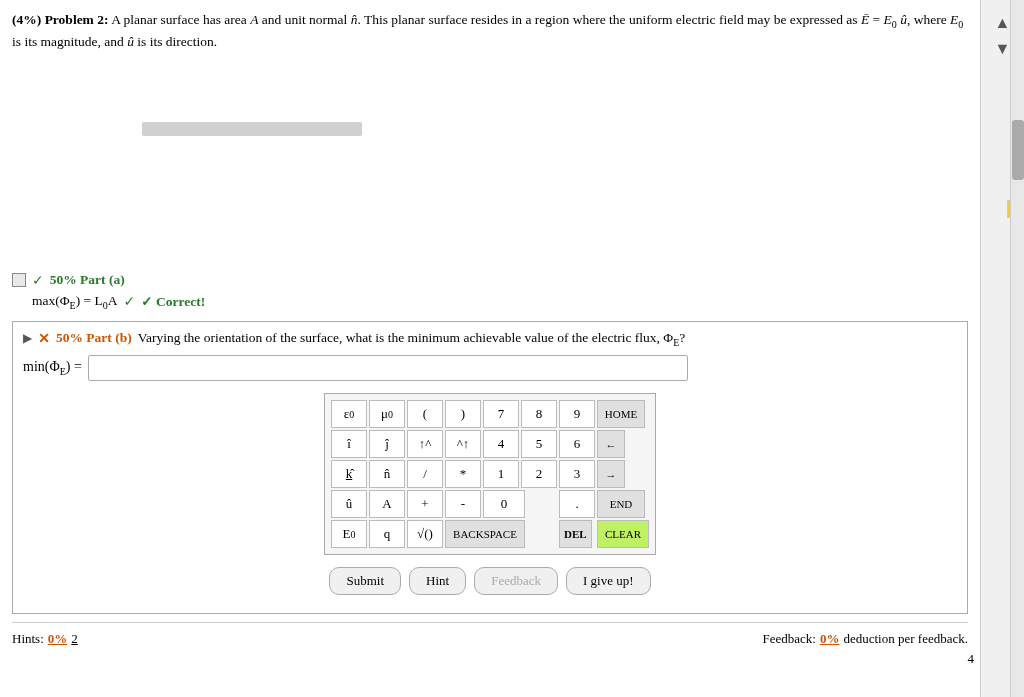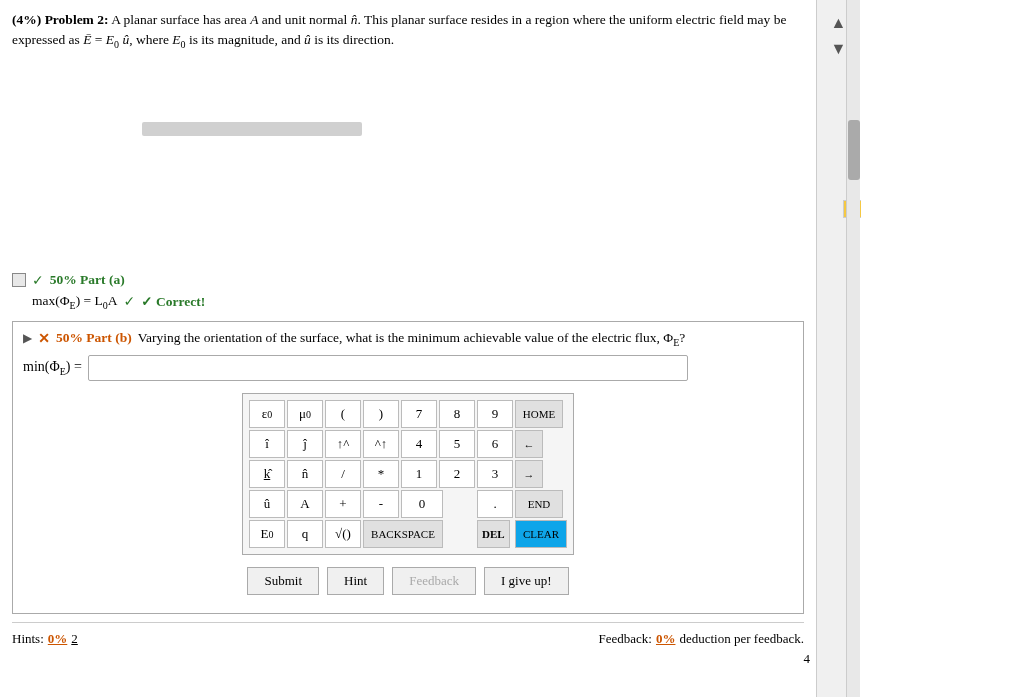--- a/index.html
+++ b/index.html
@@ -8,21 +8,21 @@
       font-size: 14px;
       background: #fff;
       color: #000;
       width: 1024px;
       min-height: 697px;
       overflow-x: hidden;
     }
 
     .page-container {
       display: flex;
-      width: 860px;
+      width: 1024px;
       min-height: 697px;
       position: relative;
     }
 
     .main-content {
       flex: 1;
       padding: 10px 12px;
       max-width: 980px;
     }
 
@@ -195,21 +195,21 @@
     }
 
     .key-btn.backspace-btn {
       min-width: 80px;
       background: #e0e0e0;
       font-size: 11px;
     }
 
     .key-btn.clear-btn {
       min-width: 52px;
-      background: #0ea5e9;
+      background: #bef264;
       font-size: 11px;
     }
 
     .key-btn.del-btn {
       min-width: 30px;
       background: #e0e0e0;
       font-size: 11px;
       font-weight: bold;
     }
 
@@ -221,21 +221,21 @@
     }
 
     .action-btn {
       height: 28px;
       padding: 0 16px;
       border: 1px solid #aaa;
       background: #f0f0f0;
       cursor: pointer;
       font-size: 13px;
       font-family: Georgia, serif;
-      border-radius: 0;
+      border-radius: 10px;
     }
 
     .action-btn.disabled {
       color: #aaa;
       cursor: default;
     }
 
     .hints-bar {
       border-top: 1px solid #ccc;
       padding-top: 8px;

